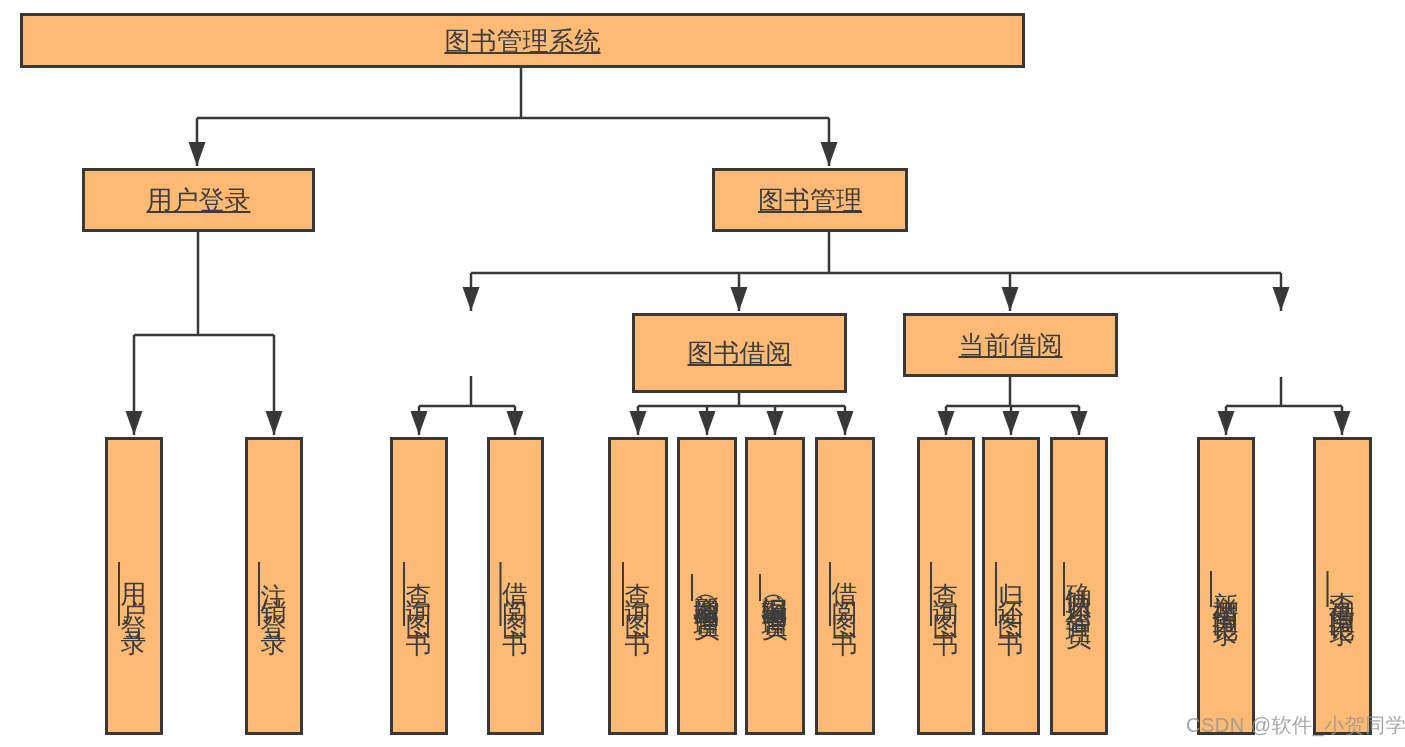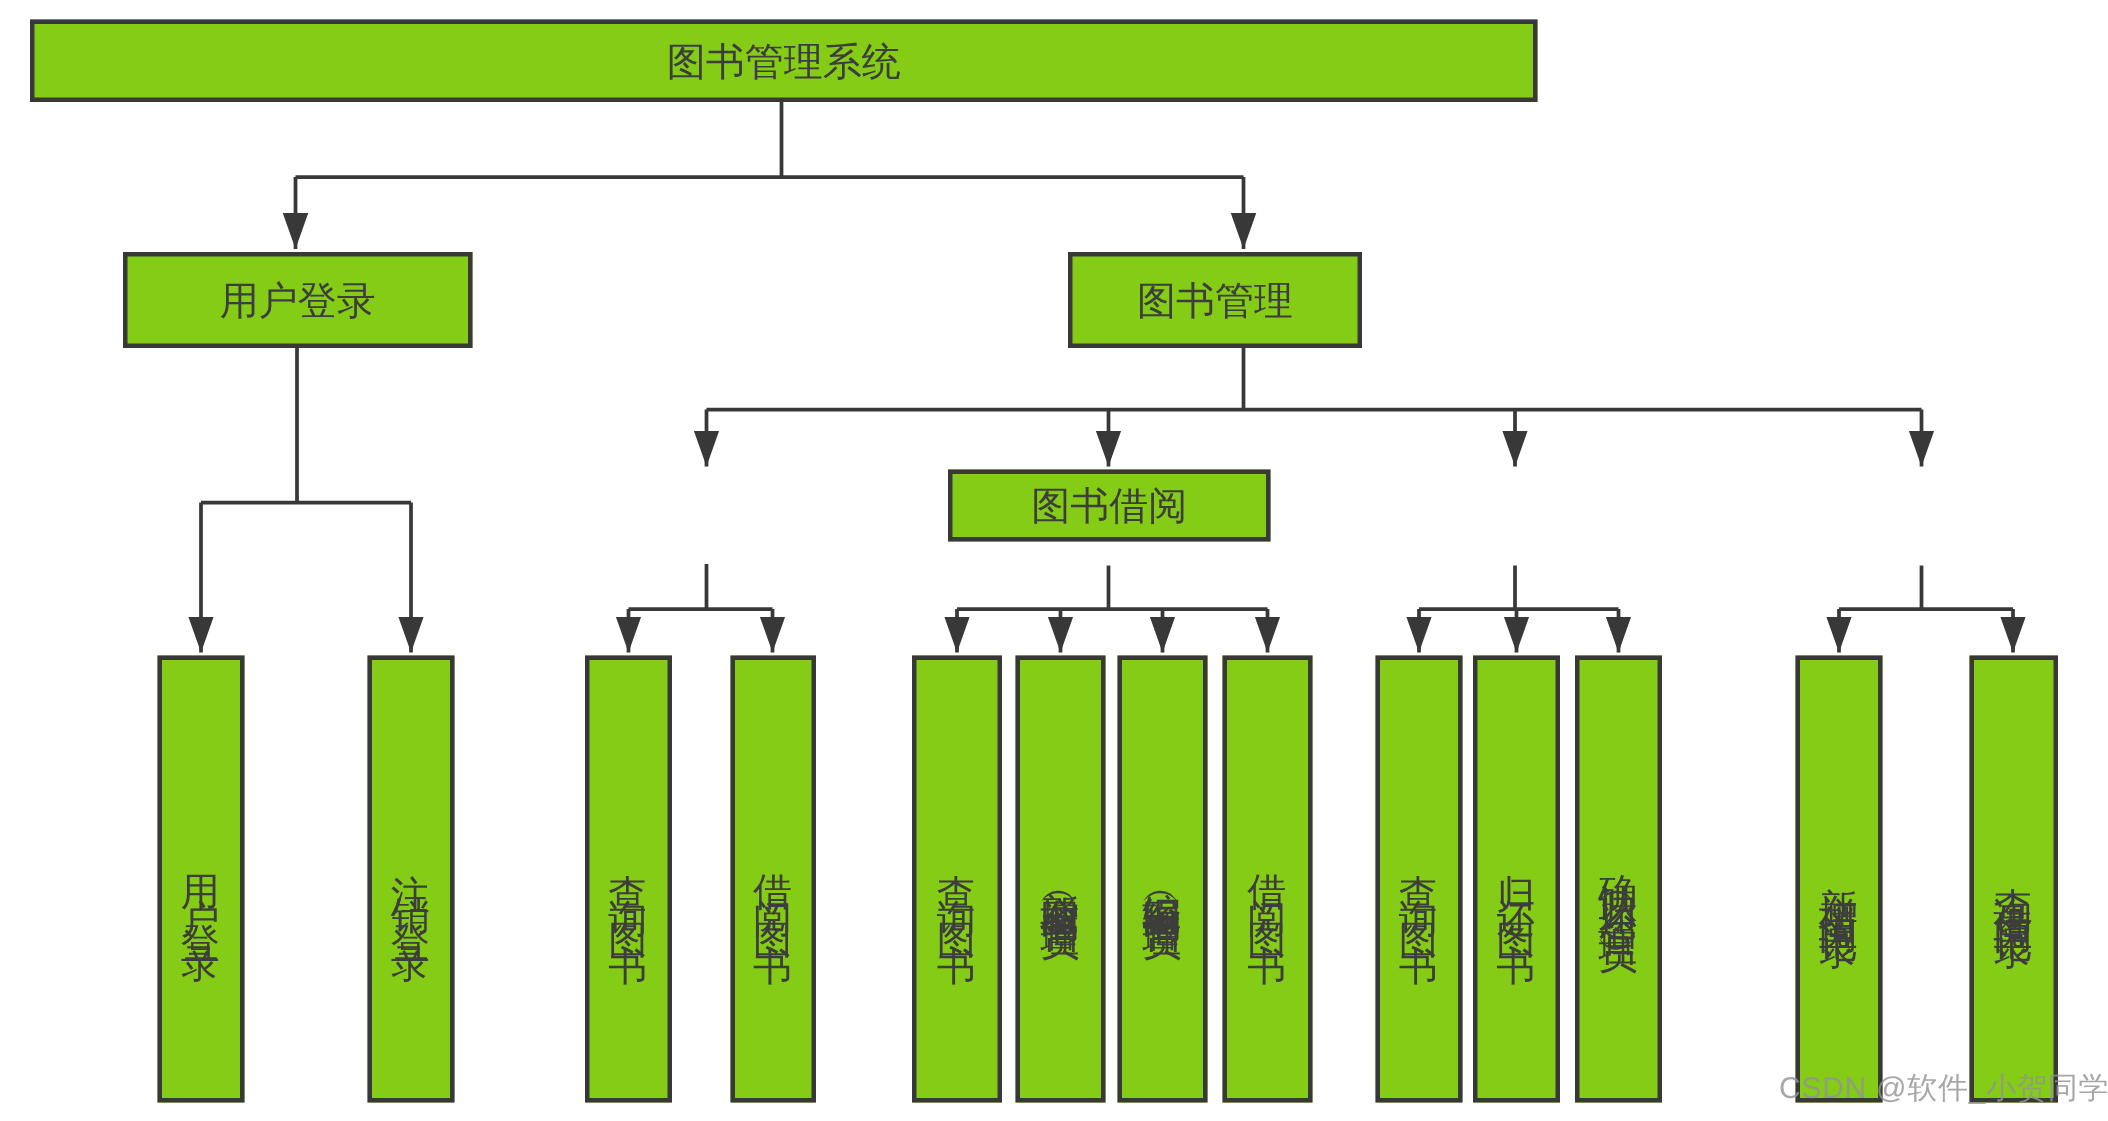--- a/index.html
+++ b/index.html
@@ -4,23 +4,23 @@
 <style>
   html,body{margin:0;padding:0;background:#ffffff;}
   body{
     width:1405px;height:747px;position:relative;overflow:hidden;
     font-family:"Liberation Sans","DejaVu Sans",sans-serif;
   }
   .stage{position:absolute;inset:0;}
   .connectors{position:absolute;left:0;top:0;pointer-events:none;}
   .ln{stroke:#383838;stroke-width:2.5;fill:none;}
   .node{
-    position:absolute;box-sizing:border-box;background:#84cc16;
+    position:absolute;box-sizing:border-box;background:#fdba74;
     border:3px solid #383838;display:flex;align-items:center;justify-content:center;
-    color:#3d3d3d;font-size:26px;line-height:1;z-index:2;
+    color:#3d3d3d;font-size:26px;line-height:1;z-index:2;text-decoration:underline;
   }
   .vnode .vtext{
     writing-mode:vertical-rl;text-orientation:mixed;
     display:block;white-space:nowrap;
   }
   .sp-lg{letter-spacing:16px;margin-bottom:-16px;}
   .sp-md{letter-spacing:6px;margin-bottom:-6px;}
   .sp-sm{letter-spacing:3px;margin-bottom:-3px;}
   .watermark{
     position:absolute;left:1186px;top:712px;z-index:9;
@@ -85,22 +85,25 @@
     <span>图书管理系统</span>
   </div>
 
   <div class="node" style="left:82px;top:168px;width:233px;height:64px">
     <span>用户登录</span>
   </div>
   <div class="node" style="left:712px;top:168px;width:196px;height:64px">
     <span>图书管理</span>
   </div>
 
-  <div class="node" style="left:632px;top:313px;width:215px;height:48px">
+  <div class="node" style="left:632px;top:313px;width:215px;height:80px">
     <span>图书借阅</span>
+  </div>
+  <div class="node" style="left:903px;top:313px;width:215px;height:64px">
+    <span>当前借阅</span>
   </div>
 
   <div class="node vnode" style="left:105px;top:437px;width:58px;height:298px">
     <span class="vtext sp-lg">用户登录</span>
   </div>
   <div class="node vnode" style="left:245px;top:437px;width:58px;height:298px">
     <span class="vtext sp-lg">注销登录</span>
   </div>
 
   <div class="node vnode" style="left:390px;top:437px;width:58px;height:298px">

